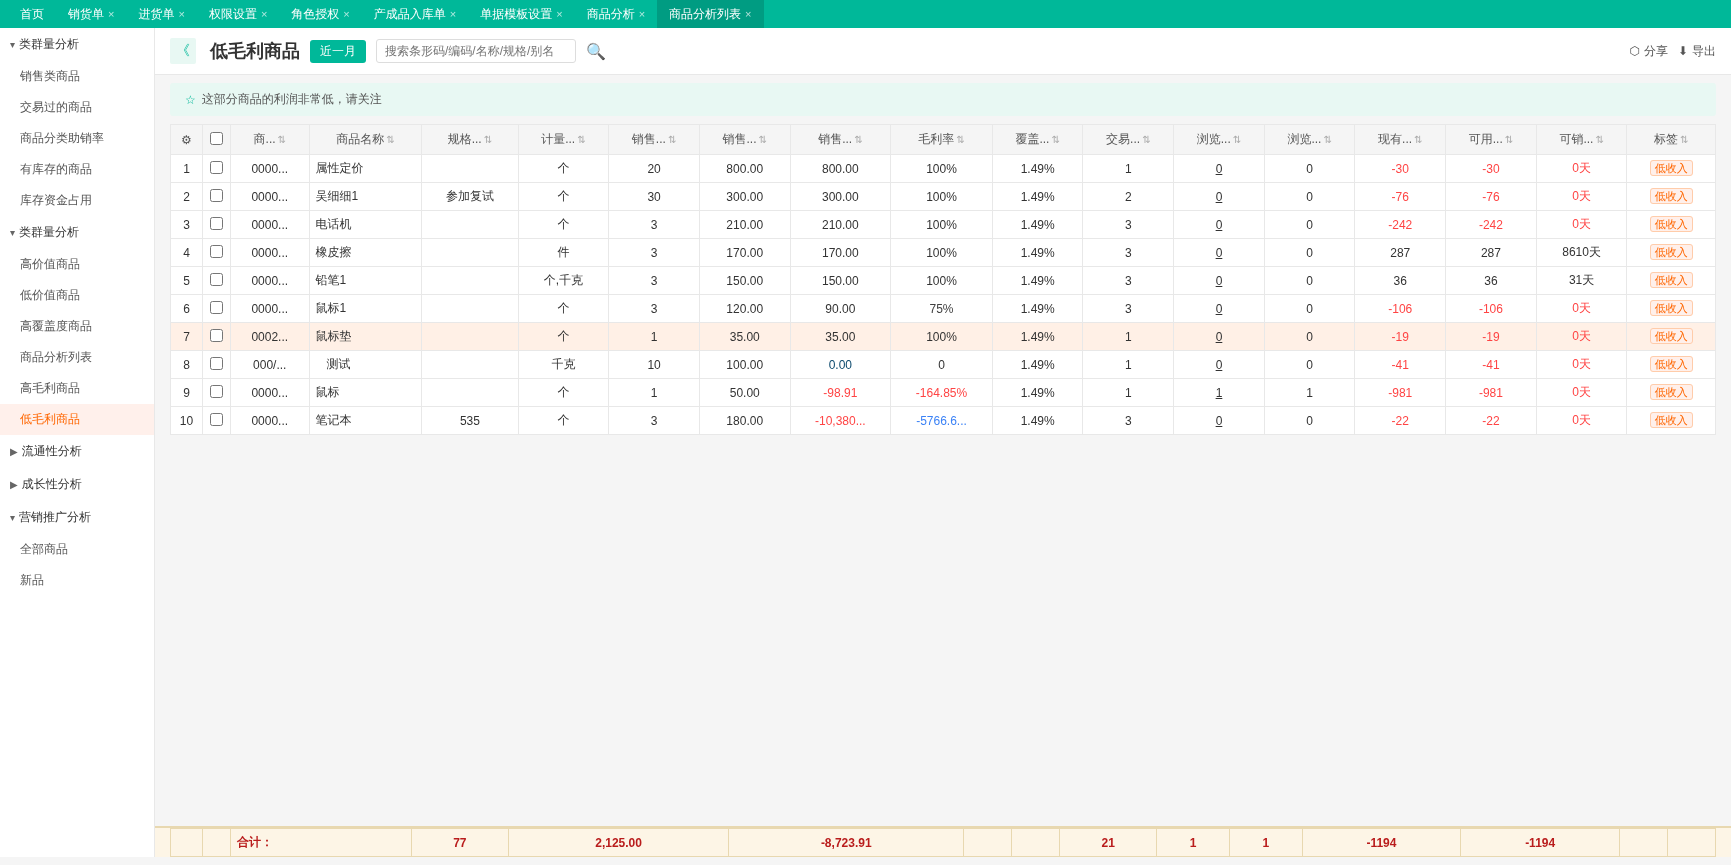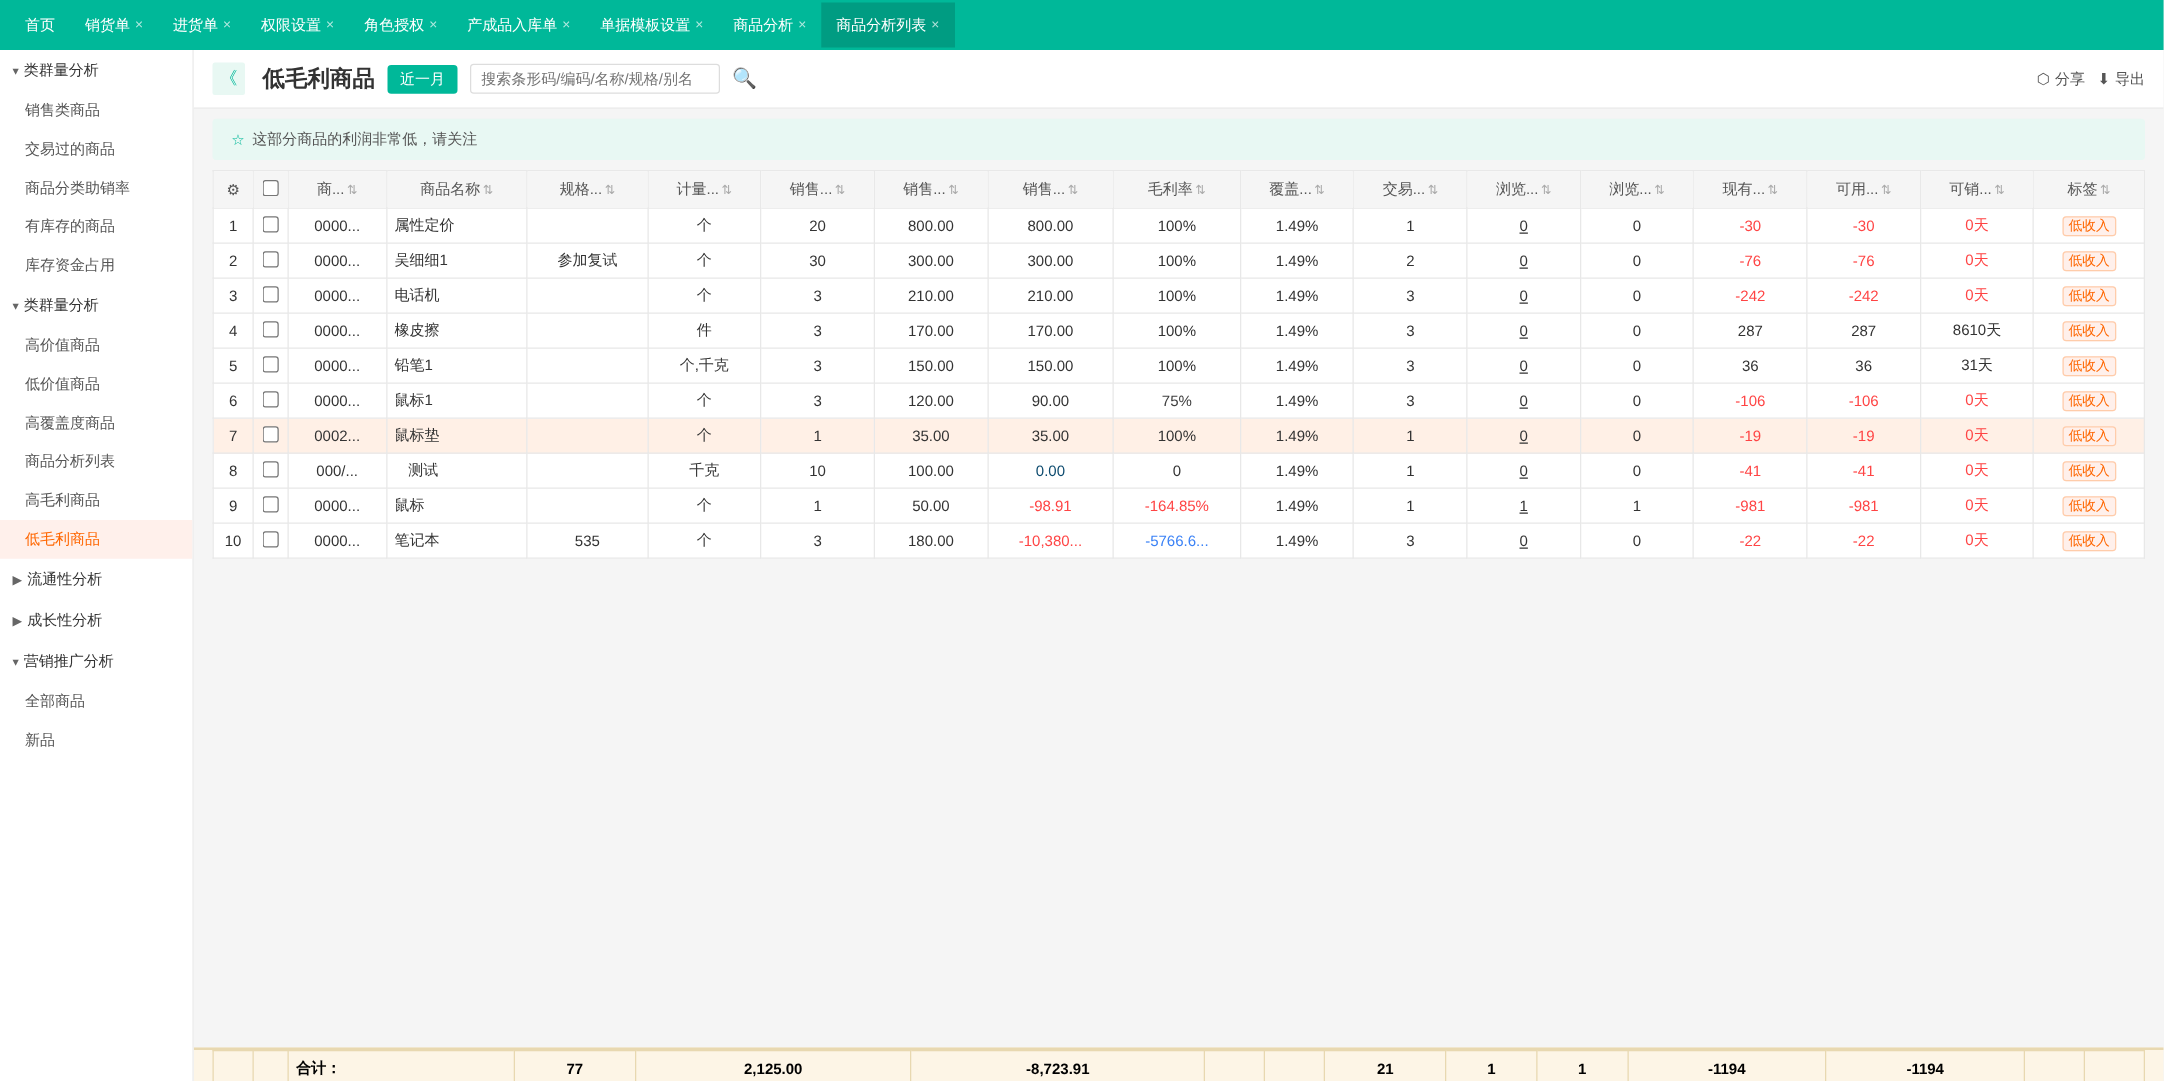--- a/index.html
+++ b/index.html
@@ -1,21 +1,21 @@
 <!DOCTYPE html>
 <html><head>
   <meta charset="utf-8">
   <style>
     * { box-sizing: border-box; margin: 0; padding: 0; font-family: 'Microsoft YaHei', Arial, sans-serif; font-size: 12px; }
     body { background: #f5f5f5; overflow: hidden; width: 1731px; height: 865px; }
 
     
     .top-nav {
       background: #00b899;
-      height: 40px;
+      height: 28px;
       display: flex;
       align-items: center;
       padding: 0 8px;
       color: white;
     }
     .top-nav .nav-item {
       padding: 0 12px;
       height: 36px;
       display: flex;
       align-items: center;
@@ -178,21 +178,21 @@
       border-top: 2px solid #e8d8b0;
       padding: 0 15px;
     }
     .footer-totals table {
       background: transparent;
     }
     .footer-totals td {
       background: transparent;
       border-color: #e8d8b0;
       font-weight: bold;
-      color: #000000;
+      color: #b91c1c;
       margin-left: 12px;
     }
 
     
     .bottom-bar {
       background: white;
       border-top: 1px solid #e8e8e8;
       padding: 8px 15px;
       display: flex;
       align-items: center;

